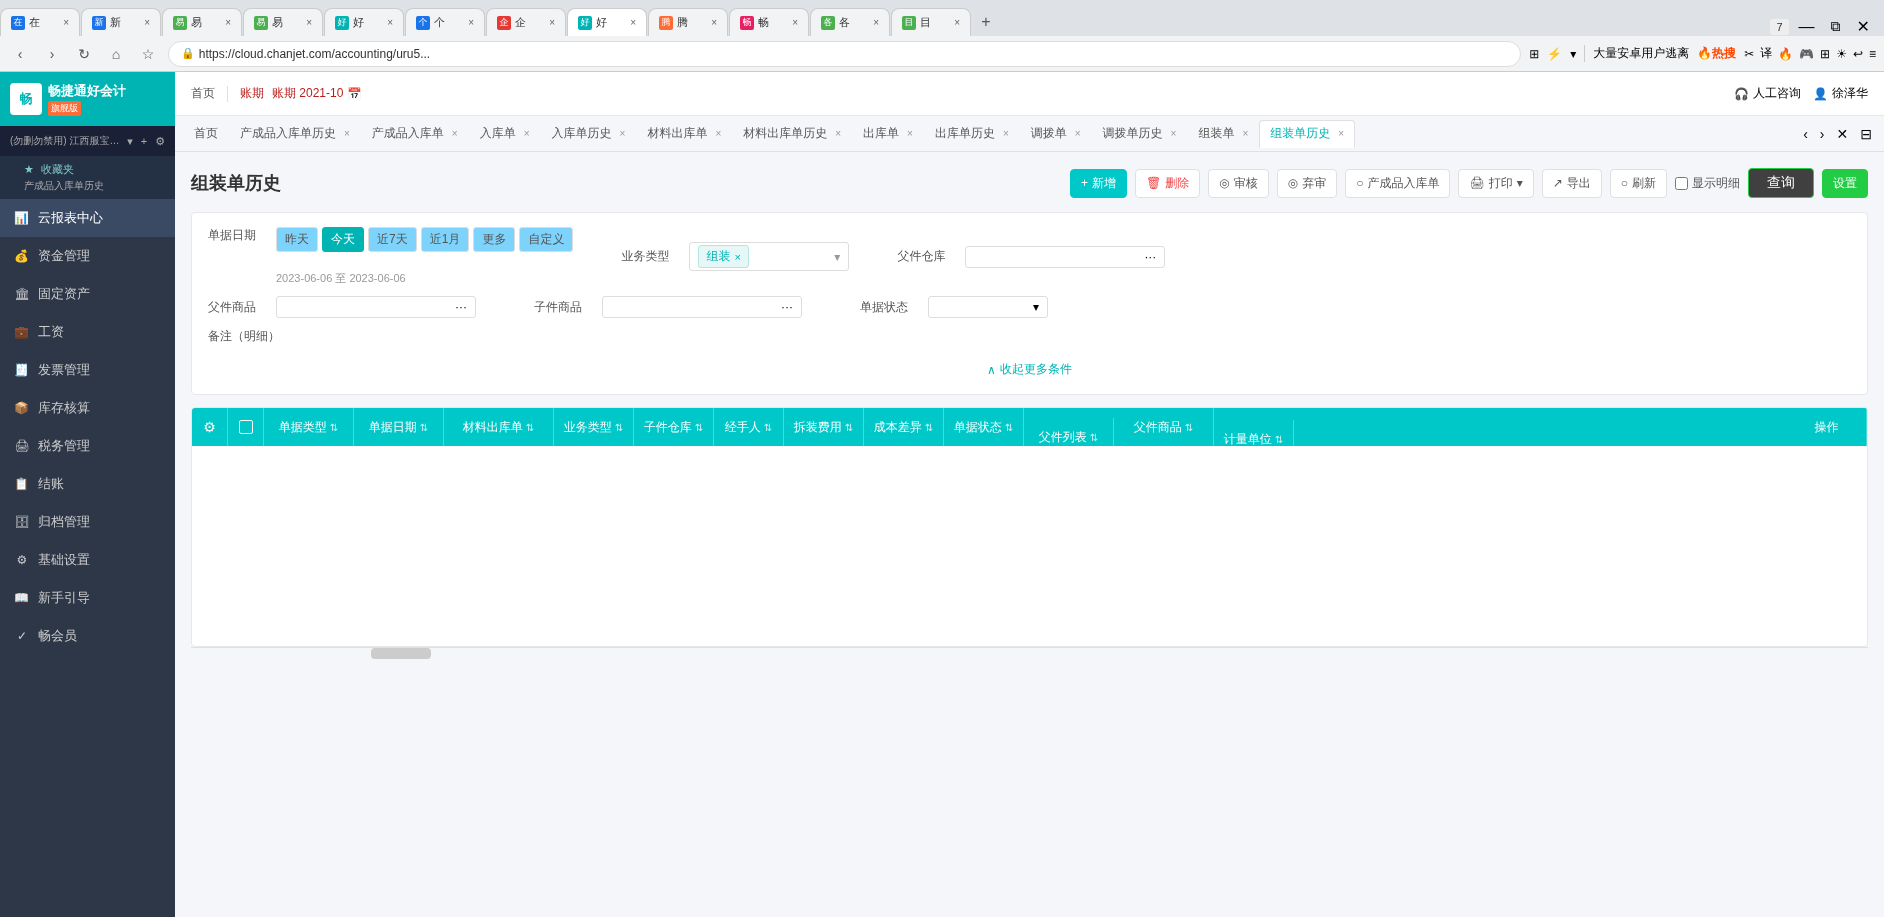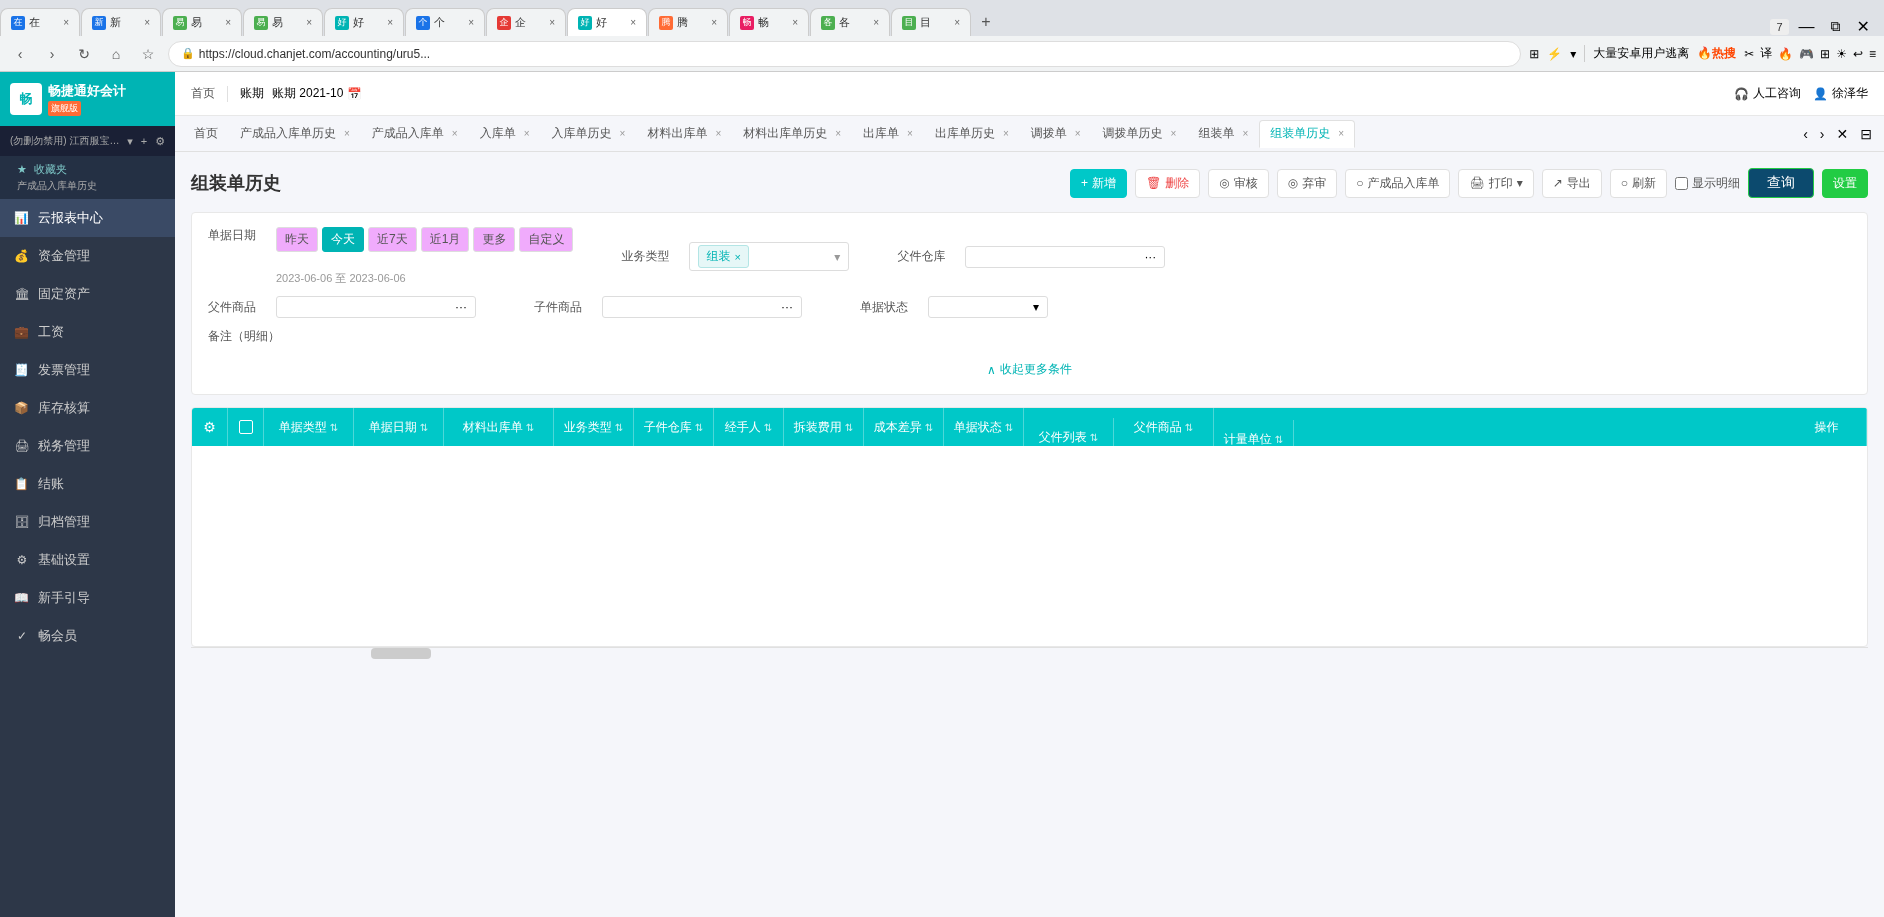--- a/index.html
+++ b/index.html
@@ -21,32 +21,32 @@
     .hot-search { color: #ff4500; font-weight: bold; font-size: 12px; }
     .toolbar-icons { display: flex; align-items: center; gap: 6px; }
 
     
     .app-container { display: flex; height: calc(917px - 72px); }
 
     
     .sidebar { width: 175px; background: #2d3748; color: #fff; display: flex; flex-direction: column; flex-shrink: 0; }
     .sidebar-logo { background: #00b4b4; padding: 10px; display: flex; align-items: center; gap: 6px; }
     .company-selector { background: #1a2035; padding: 8px 10px; font-size: 11px; color: #aaa; display: flex; align-items: center; gap: 4px; cursor: pointer; }
-    .favorites-bar { background: #243044; padding: 6px 17px; font-size: 11px; color: #7ec8c8; cursor: pointer; }
+    .favorites-bar { background: #243044; padding: 6px 24px; font-size: 11px; color: #7ec8c8; cursor: pointer; }
     .nav-menu { flex: 1; overflow-y: auto; }
     .nav-item { display: flex; align-items: center; padding: 10px 14px; font-size: 13px; color: #ccc; cursor: pointer; gap: 8px; }
     .nav-item.active { background: #3a4a65; color: #fff; }
     .nav-icon { width: 16px; height: 16px; display: flex; align-items: center; justify-content: center; flex-shrink: 0; font-size: 12px; }
 
     
     .main { flex: 1; display: flex; flex-direction: column; overflow: hidden; background: #f5f6fa; }
 
     
     .app-header { background: #fff; border-bottom: 1px solid #e8e8e8; padding: 0 16px; height: 44px; display: flex; align-items: center; gap: 12px; flex-shrink: 0; }
-    .header-period { font-size: 12px; color: #000000; display: flex; align-items: center; gap: 4px; justify-content: flex-end; }
+    .header-period { font-size: 12px; color: #b91c1c; display: flex; align-items: center; gap: 4px; justify-content: flex-end; }
     .service-btn { display: flex; align-items: center; gap: 4px; cursor: pointer; }
 
     
     .page-tabs { background: #f5f6fa; border-bottom: 1px solid #e0e0e0; display: flex; align-items: center; overflow-x: auto; white-space: nowrap; flex-shrink: 0; padding: 0 8px; height: 36px; }
     .page-tab { display: inline-flex; align-items: center; padding: 0 10px; height: 28px; font-size: 12px; color: #555; cursor: pointer; border-radius: 4px 4px 0 0; gap: 4px; border: 1px solid transparent; }
     .page-tab.active { background: #fff; color: #00b4b4; border-color: #e0e0e0; border-bottom-color: #fff; }
     .page-tab-close { font-size: 10px; color: #999; margin-left: 4px; }
     .tabs-nav { display: flex; align-items: center; margin-left: auto; gap: 4px; }
 
     
@@ -58,21 +58,21 @@
     .action-toolbar { display: flex; align-items: center; gap: 8px; }
     .action-btn { display: flex; align-items: center; gap: 4px; padding: 5px 10px; border: 1px solid #e0e0e0; background: #fff; border-radius: 4px; font-size: 12px; color: #555; cursor: pointer; white-space: nowrap; }
     .action-btn.primary { background: #00c8c8; color: #fff; border-color: #00c8c8; }
     .action-btn.danger { color: #e44; }
 
     
     .filter-area { background: #fff; border: 1px solid #e8e8e8; border-radius: 4px; padding: 14px 16px; margin-bottom: 12px; }
     .filter-row { display: flex; align-items: center; gap: 16px; margin-bottom: 10px; flex-wrap: wrap; }
     .filter-label { font-size: 12px; color: #555; white-space: nowrap; min-width: 60px; }
     .date-filter { display: flex; align-items: center; gap: 4px; }
-    .date-btn { padding: 3px 8px; border: 1px solid #ddd; border-radius: 3px; font-size: 12px; cursor: pointer; color: #555; background: #f0abfc; }
+    .date-btn { padding: 3px 8px; border: 1px solid #ddd; border-radius: 3px; font-size: 12px; cursor: pointer; color: #555; background: #7dd3fc; }
     .date-btn.active { background: #00b4b4; color: #fff; border-color: #00b4b4; }
     .date-range { font-size: 11px; color: #999; margin-top: 19px; }
     .filter-tag { display: inline-flex; align-items: center; gap: 4px; background: #e6f7f7; color: #00b4b4; border: 1px solid #b3e5e5; border-radius: 3px; padding: 2px 7px; font-size: 12px; }
     .filter-tag-close { cursor: pointer; font-size: 11px; }
     .filter-input-box { border: 1px solid #ddd; border-radius: 3px; padding: 3px 8px; font-size: 12px; min-width: 120px; display: flex; align-items: center; justify-content: space-between; cursor: pointer; }
     .filter-select { border: 1px solid #ddd; border-radius: 3px; padding: 3px 8px; font-size: 12px; min-width: 80px; display: flex; align-items: center; justify-content: space-between; cursor: pointer; }
     .collapse-btn { display: flex; align-items: center; justify-content: center; color: #00b4b4; font-size: 12px; cursor: pointer; gap: 4px; padding: 6px 0 2px; }
 
     
     .data-table { background: #fff; border-radius: 4px; overflow: hidden; border: 1px solid #e8e8e8; }
@@ -389,21 +389,21 @@
             <span>导出</span>
           </button>
           <button class="action-btn">
             <span>○</span>
             <span>刷新</span>
           </button>
           <div class="display-toggle">
             <input type="checkbox" style="cursor: pointer;">
             <span>显示明细</span>
           </div>
-          <button class="action-btn" style="background:#0c4a6e;color:#fff;border-color:#22cc44;font-size:14px;padding:5px 18px;">
+          <button class="action-btn" style="background:#404040;color:#fff;border-color:#22cc44;font-size:14px;padding:5px 18px;">
             <span>查询</span>
           </button>
           <button class="action-btn" style="background:#22cc44;color:#fff;border-color:#22cc44;">
             <span>设置</span>
           </button>
         </div>
       </div>
 
       <div class="filter-area">
 

